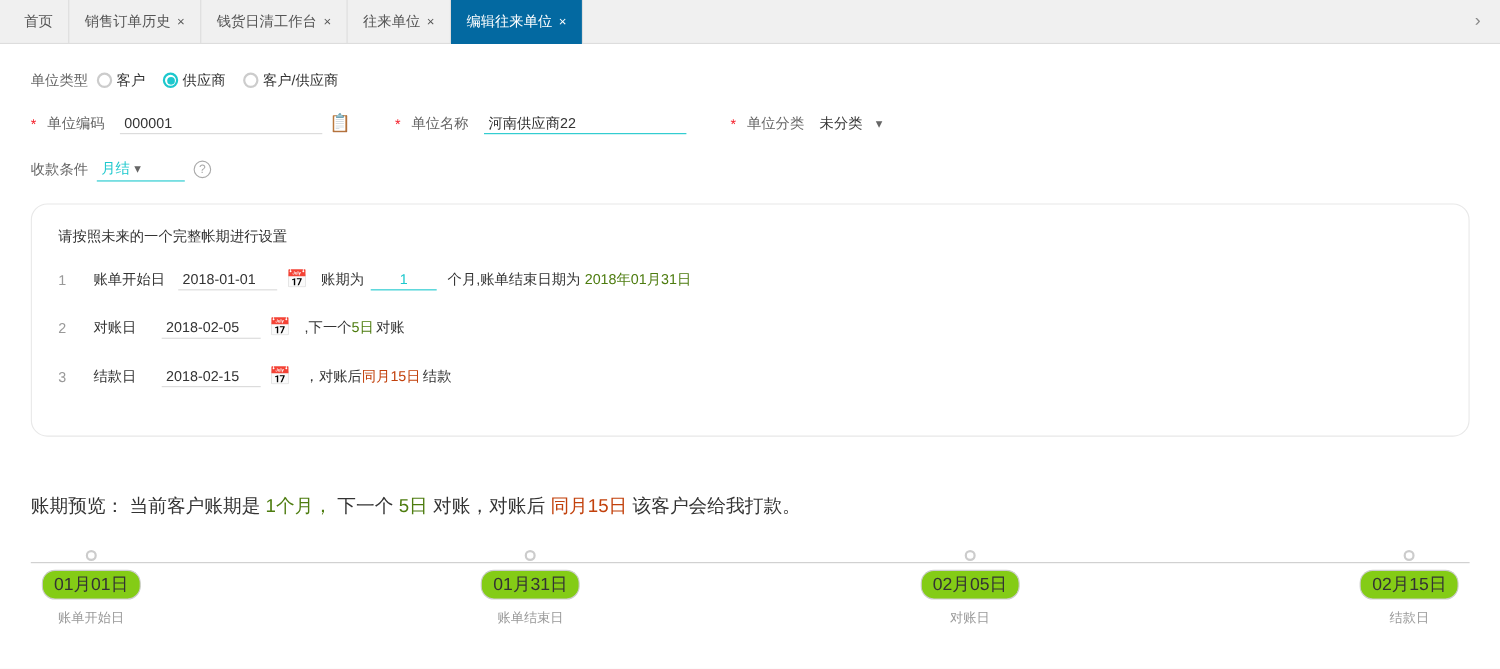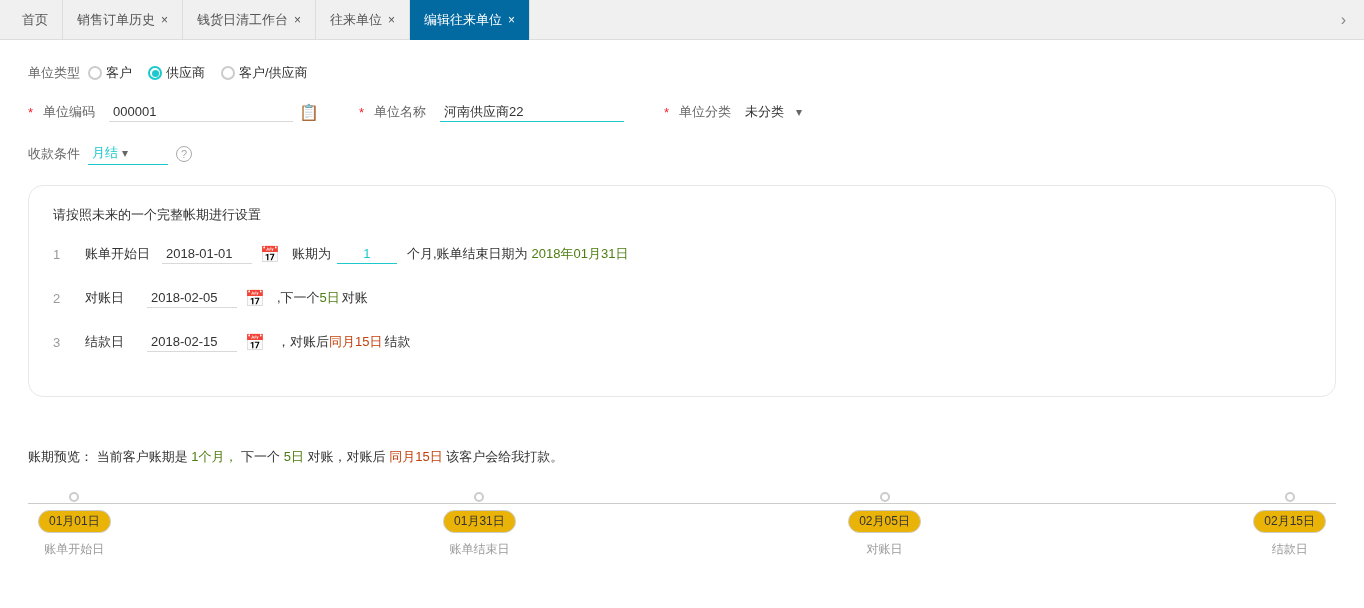--- a/index.html
+++ b/index.html
@@ -110,41 +110,41 @@
     .period-inline-input {
       border: none; border-bottom: 1px solid #1dc8cd;
       padding: 2px 4px; font-size: 13px; color: #1dc8cd;
       outline: none; background: transparent; width: 60px; text-align: center;
     }
     .period-suffix { margin-left: 4px; color: #333; font-size: 13px; }
     .orange { color: #4d7c0f; }
     .teal { color: #c2410c; }
 
     
-    .preview-text { font-size: 13px; color: #333; margin-bottom: 24px; line-height: 1.8; margin-top: 48px; }
+    .preview-text { font-size: 17px; color: #333; margin-bottom: 24px; line-height: 1.8; margin-top: 48px; }
 
     
     .timeline {
       display: flex; align-items: center; padding: 0 10px;
       position: relative; margin-top: 8px;
     }
     .tl-line {
       position: absolute; top: 11px; left: 0; right: 0; height: 1px; background: #ccc; z-index: 0;
     }
     .tl-items {
       display: flex; justify-content: space-between; width: 100%; position: relative; z-index: 1;
     }
     .tl-item { display: flex; flex-direction: column; align-items: center; }
     .tl-dot {
       width: 10px; height: 10px; border-radius: 50%;
       border: 2px solid #ccc; background: #fff; margin-bottom: 8px;
     }
     .tl-badge {
       border: 1px solid #ccc; border-radius: 12px;
-      padding: 2px 10px; font-size: 12px; color: #333; background: #eab308;
+      padding: 2px 10px; font-size: 16px; color: #333; background: #84cc16;
       margin-bottom: 8px; white-space: nowrap;
     }
     .tl-sublabel { font-size: 12px; color: #999; }
   </style>
 </head>
 <body>
 
 <div class="tabs-bar">
   <div class="tab">
     <span>首页</span>

